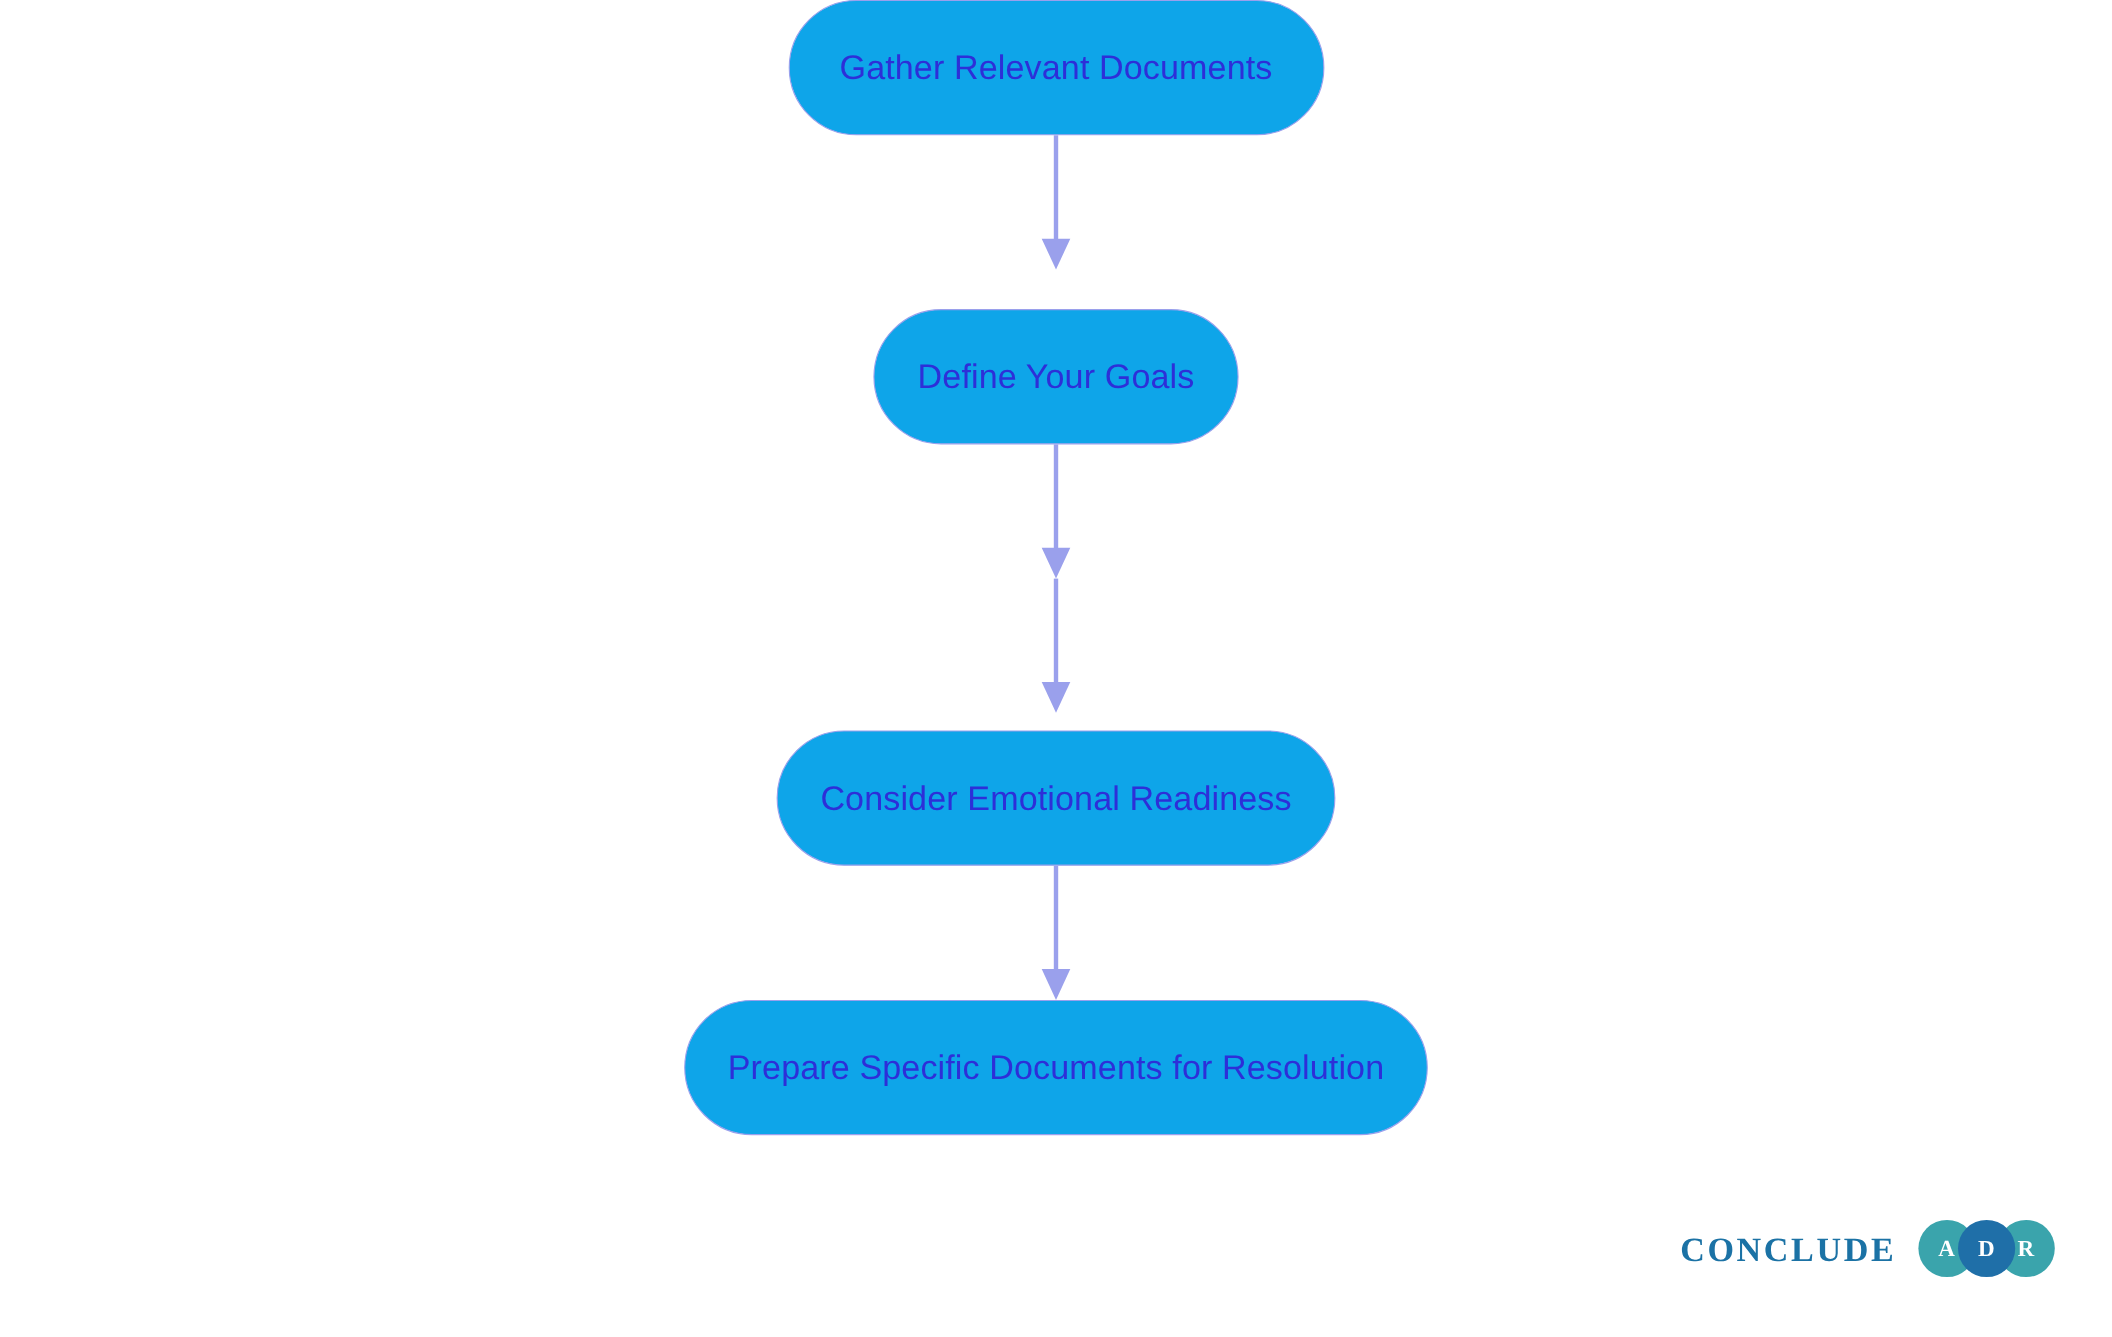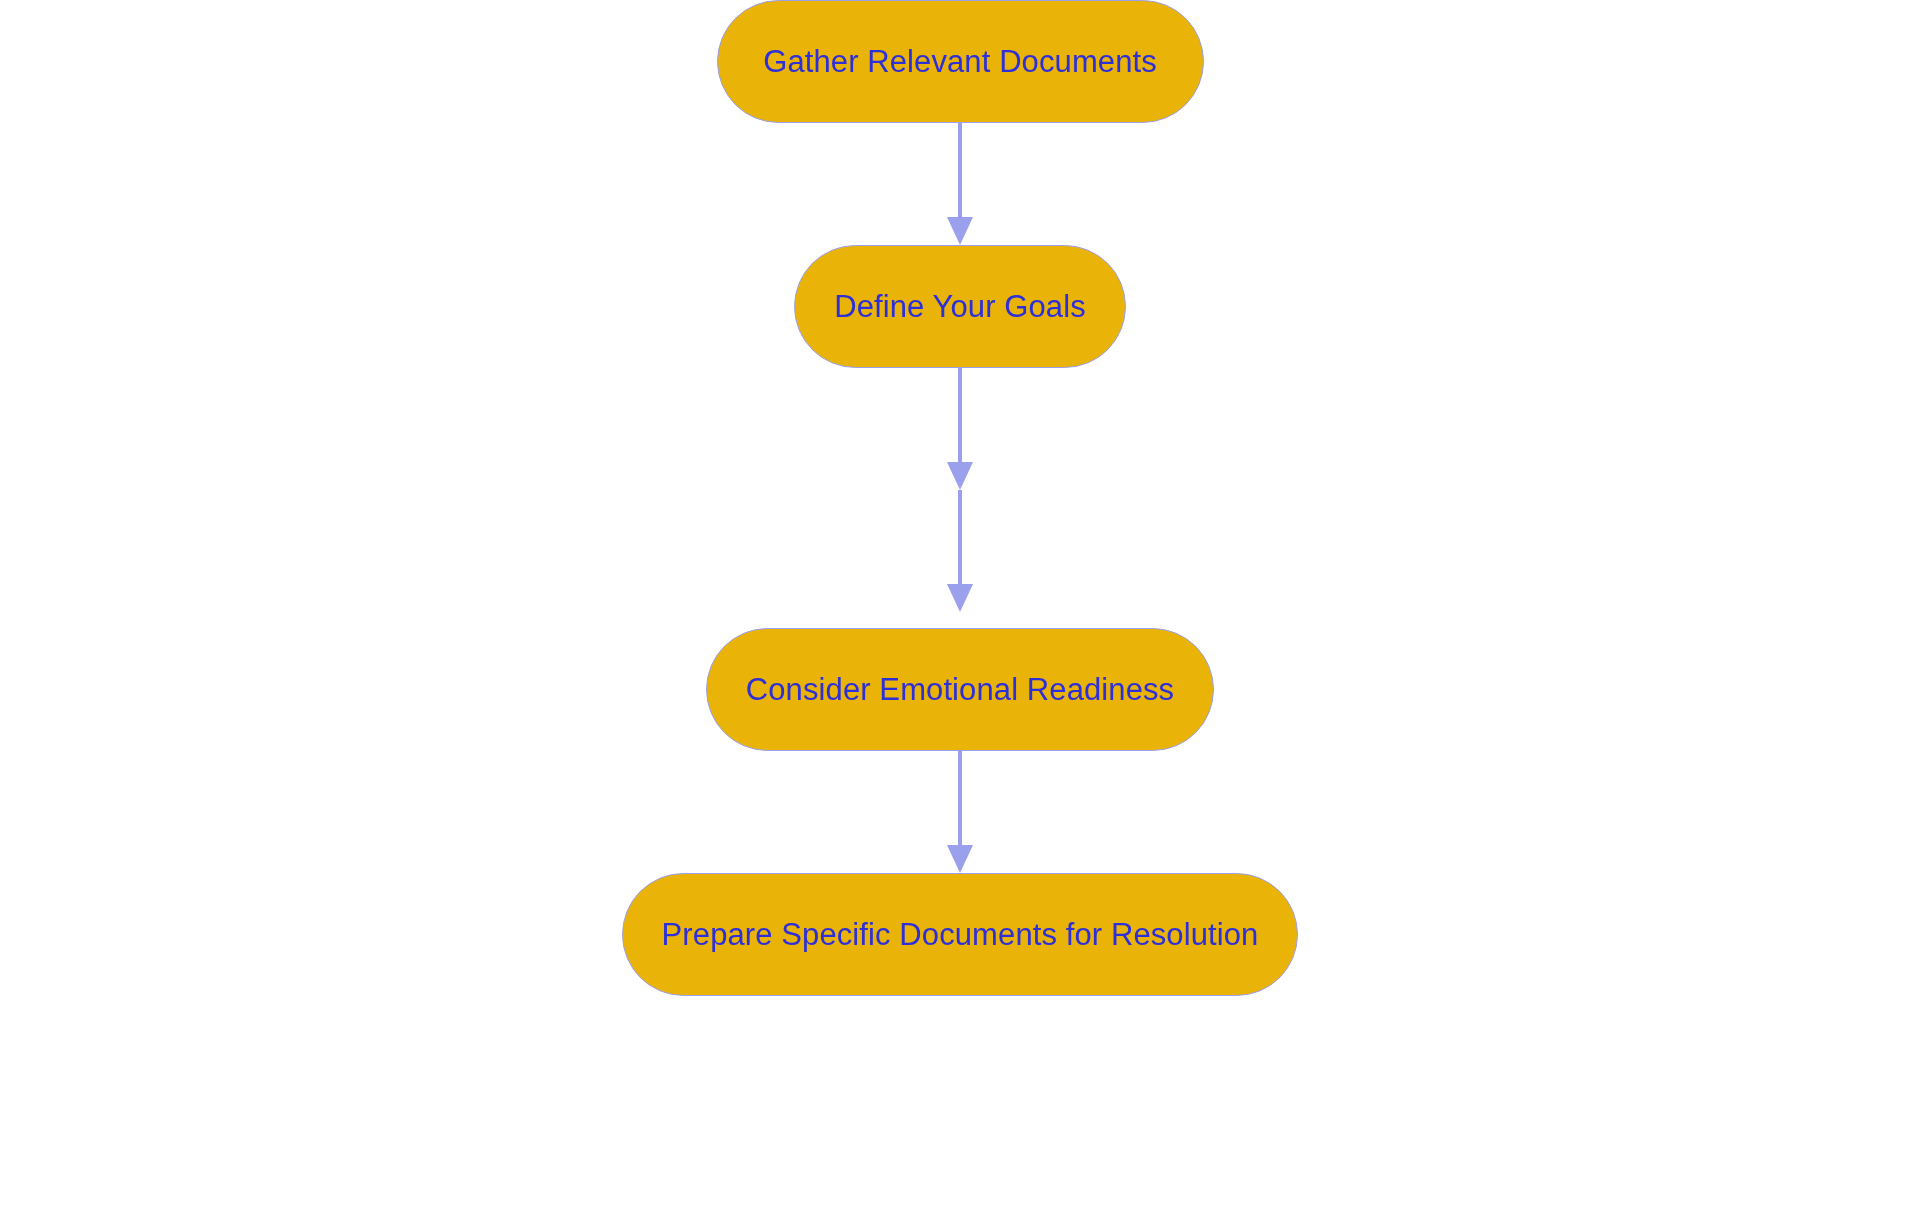--- a/index.html
+++ b/index.html
@@ -32,40 +32,40 @@
     height: 1100px;
     display: flex;
     flex-direction: column;
     align-items: center;
   }
 
   .node {
     box-sizing: border-box;
     height: 123px;
     border-radius: 62px;
-    background: #eab308;
+    background: #0ea5e9;
     border: 1.6px solid #9aa0ec;
     display: flex;
     align-items: center;
     justify-content: center;
     padding: 0 46px;
     white-space: nowrap;
   }
   .node .node-label {
     color: #2d2fd8;
     font-family: "Liberation Sans", sans-serif;
     font-size: 31px;
     font-weight: 400;
     letter-spacing: 0.1px;
     line-height: 1;
   }
 
   
   .n0 { width: 487px; }
-  .n1 { width: 332px; }
+  .n1 { width: 332px; margin-top: 36px; }
   .n2 { width: 714px; }
   .n3 { width: 508px; margin-top: 16px; }
   .n4 { width: 676px; }
 
   
   .connector {
     width: 26px;
     height: 122px;
     position: relative;
     display: block;
@@ -172,14 +172,22 @@
       <div class="shaft"></div>
       <div class="head"></div>
     </div>
 
     <div class="node n4">
       <span class="node-label">Prepare Specific Documents for Resolution</span>
     </div>
 
   </div>
 
+  <div class="logo">
+    <span class="logo-word">CONCLUDE</span>
+    <div class="logo-circles">
+      <span class="logo-circle c-a">A</span>
+      <span class="logo-circle c-d">D</span>
+      <span class="logo-circle c-r">R</span>
+    </div>
+  </div>
 
 </div>
 
 </body></html>

